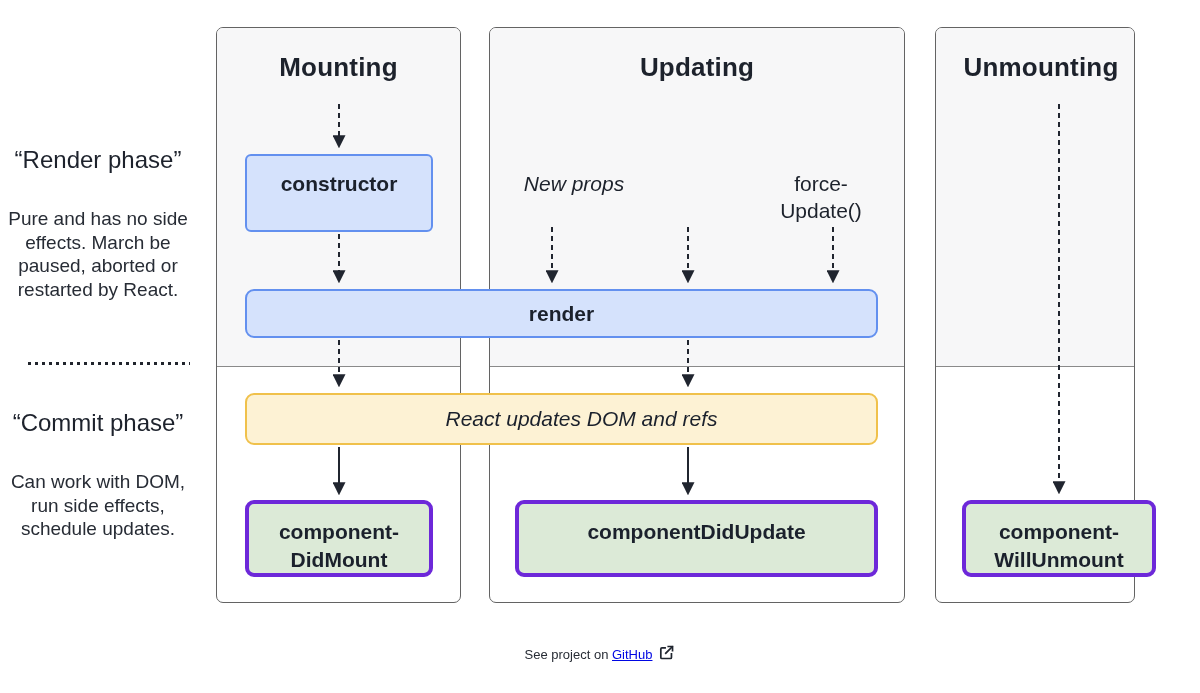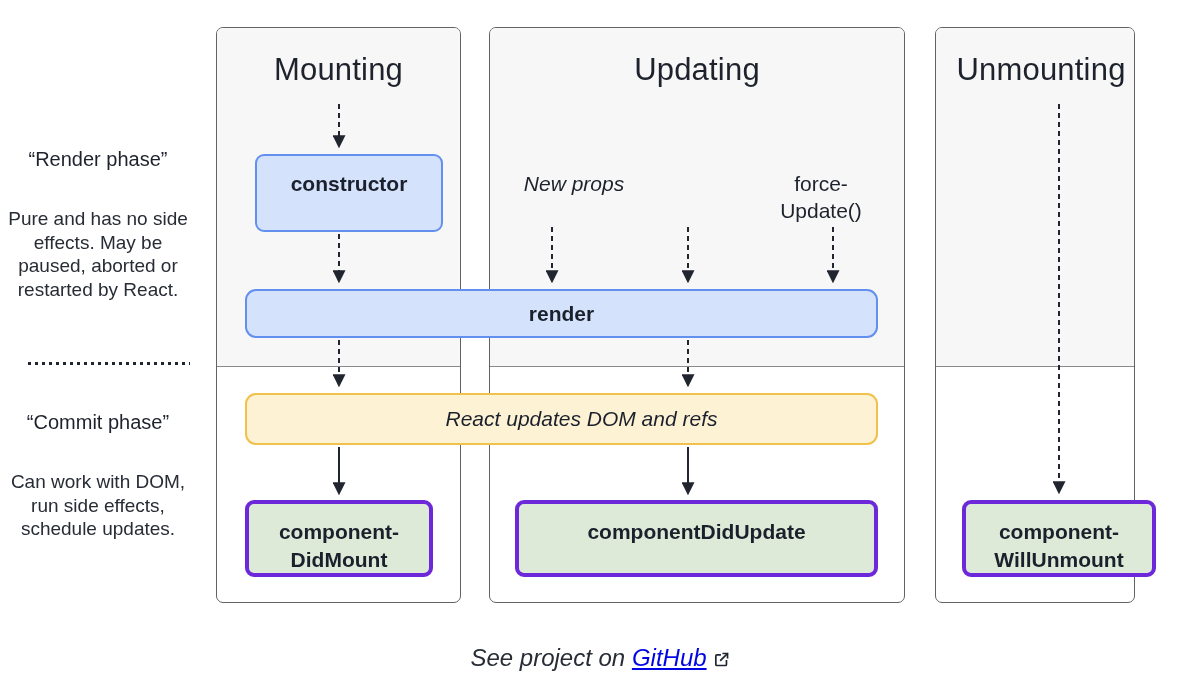--- a/index.html
+++ b/index.html
@@ -1,68 +1,68 @@
 <!DOCTYPE html>
 <html><head>
 <meta charset="utf-8">
 <style>
   html,body{margin:0;padding:0;background:#ffffff;}
   body{font-family:"Liberation Sans","DejaVu Sans",sans-serif;color:#1f2733;}
   #stage{position:relative;width:1200px;height:693px;background:#fff;overflow:hidden;}
 
   
   .phase-title{position:absolute;left:8px;width:180px;text-align:center;
-    font-size:20px;font-weight:500;line-height:29px;color:#1d222c;}
+    font-size:24px;font-weight:500;line-height:29px;color:#1d222c;}
   .phase-desc{position:absolute;left:8px;width:180px;text-align:center;
     font-size:19px;font-weight:400;line-height:23.5px;color:#272c35;}
   .phase-divider{position:absolute;left:28px;top:362px;width:162px;height:3px;
     background:repeating-linear-gradient(to right,#20242c 0 3px,transparent 3px 7px);}
 
   
   .col{position:absolute;top:27px;height:576px;border:1.5px solid #636363;
     border-radius:7px;background:#ffffff;box-sizing:border-box;}
   .col .render-bg{position:absolute;left:0;right:0;top:0;height:338px;
     background:#f7f7f8;border-bottom:1.5px solid #8a8a8a;
     border-radius:6px 6px 0 0;}
   .col h2{position:relative;margin:24px 0 0 0;text-align:center;
-    font-size:31px;font-weight:400;color:#1d222c;letter-spacing:.2px;}
+    font-size:26px;font-weight:700;color:#1d222c;letter-spacing:.2px;}
 
   
   .lbox{position:absolute;box-sizing:border-box;border-radius:9px;
     font-size:21px;font-weight:700;text-align:center;color:#1b212c;
     white-space:pre-line;line-height:28px;}
   .lbox.top-align{padding-top:14px;}
-  .lbox.center-align{display:flex;align-items:center;justify-content:center;border-radius:11px;}
+  .lbox.center-align{display:flex;align-items:center;justify-content:center;}
   .blue{background:#d5e2fc;border:2px solid #6390ef;}
   .yellow{background:#fdf2d4;border:2px solid #f0c14b;}
   .green{background:#dcead7;border:4px solid #6d28d9;}
   .italic{font-style:italic;font-weight:400;}
 
   
   .trigger{position:absolute;top:170px;width:150px;text-align:center;
     font-size:21px;line-height:27px;color:#1d222c;white-space:pre-line;}
 
   
   #arrow-layer{position:absolute;left:0;top:0;width:1200px;height:693px;pointer-events:none;}
 
   
   .footer{position:absolute;left:0;top:644px;width:1200px;text-align:center;
-    font-size:24px;color:#272c35;font-style:italic;}
+    font-size:13px;color:#272c35;}
   .footer a{color:#0006e3;text-decoration:underline;}
   .ext-icon{display:inline-block;vertical-align:-2px;margin-left:6px;}
 </style>
 </head>
 <body>
 
 <div id="stage">
 
   <div>
     <div class="phase-title" style="top:145px;">“Render
 phase”</div>
-    <div class="phase-desc" style="top:207px;">Pure and has no side effects. May be paused, aborted or restarted by React.</div>
+    <div class="phase-desc" style="top:207px;">Pure and has no side effects. March be paused, aborted or restarted by React.</div>
     <div class="phase-divider"></div>
     <div class="phase-title" style="top:408px;">“Commit
 phase”</div>
     <div class="phase-desc" style="top:470px;">Can work with DOM, run side ef­fects, schedule updates.</div>
   </div>
 
   <div class="col" style="left:216px;width:245px;">
     <div class="render-bg"></div>
     <h2>Mounting</h2>
   </div>
@@ -94,21 +94,21 @@
       <line x1="339" y1="447" x2="339" y2="493" marker-end="url(#ah)"></line>
       <line x1="552" y1="227" x2="552" y2="281" stroke-dasharray="5 4" marker-end="url(#ah)"></line>
       <line x1="688" y1="227" x2="688" y2="281" stroke-dasharray="5 4" marker-end="url(#ah)"></line>
       <line x1="833" y1="227" x2="833" y2="281" stroke-dasharray="5 4" marker-end="url(#ah)"></line>
       <line x1="688" y1="340" x2="688" y2="385" stroke-dasharray="5 4" marker-end="url(#ah)"></line>
       <line x1="688" y1="447" x2="688" y2="493" marker-end="url(#ah)"></line>
       <line x1="1059" y1="104" x2="1059" y2="492" stroke-dasharray="5 4" marker-end="url(#ah)"></line>
     </g>
   </svg>
 
-  <div class="lbox blue top-align" style="left:255px;top:154px;width:188px;height:78px;">constructor</div>
+  <div class="lbox blue top-align" style="left:245px;top:154px;width:188px;height:78px;border-radius:6px;">constructor</div>
 
   <div class="lbox blue center-align" style="left:245px;top:289px;width:633px;height:49px;">render</div>
 
   <div class="lbox yellow center-align italic" style="left:245px;top:393px;width:633px;height:52px;padding-left:40px;">React updates DOM and refs</div>
 
   <div class="lbox green top-align" style="left:245px;top:500px;width:188px;height:77px;">component-
 DidMount</div>
 
   <div class="lbox green top-align" style="left:515px;top:500px;width:363px;height:77px;text-align:center;">componentDidUpdate</div>
 

